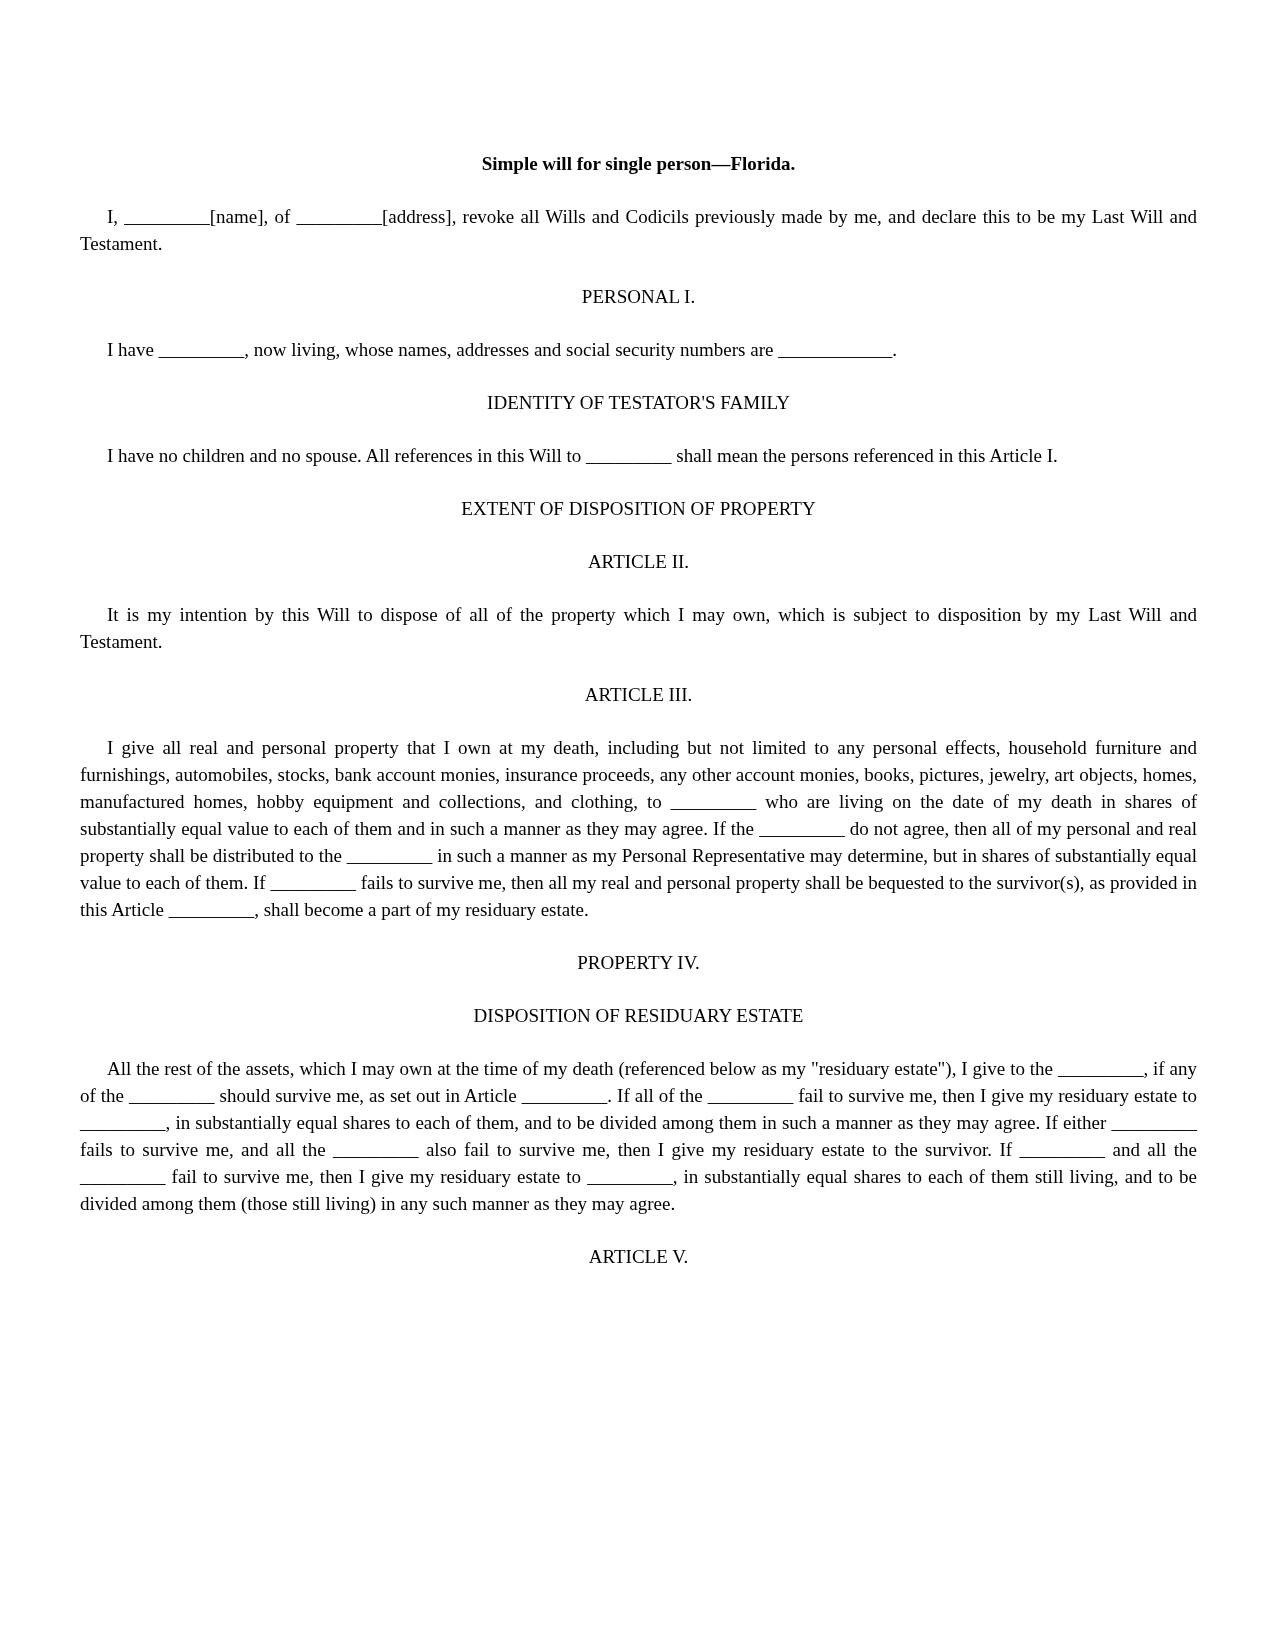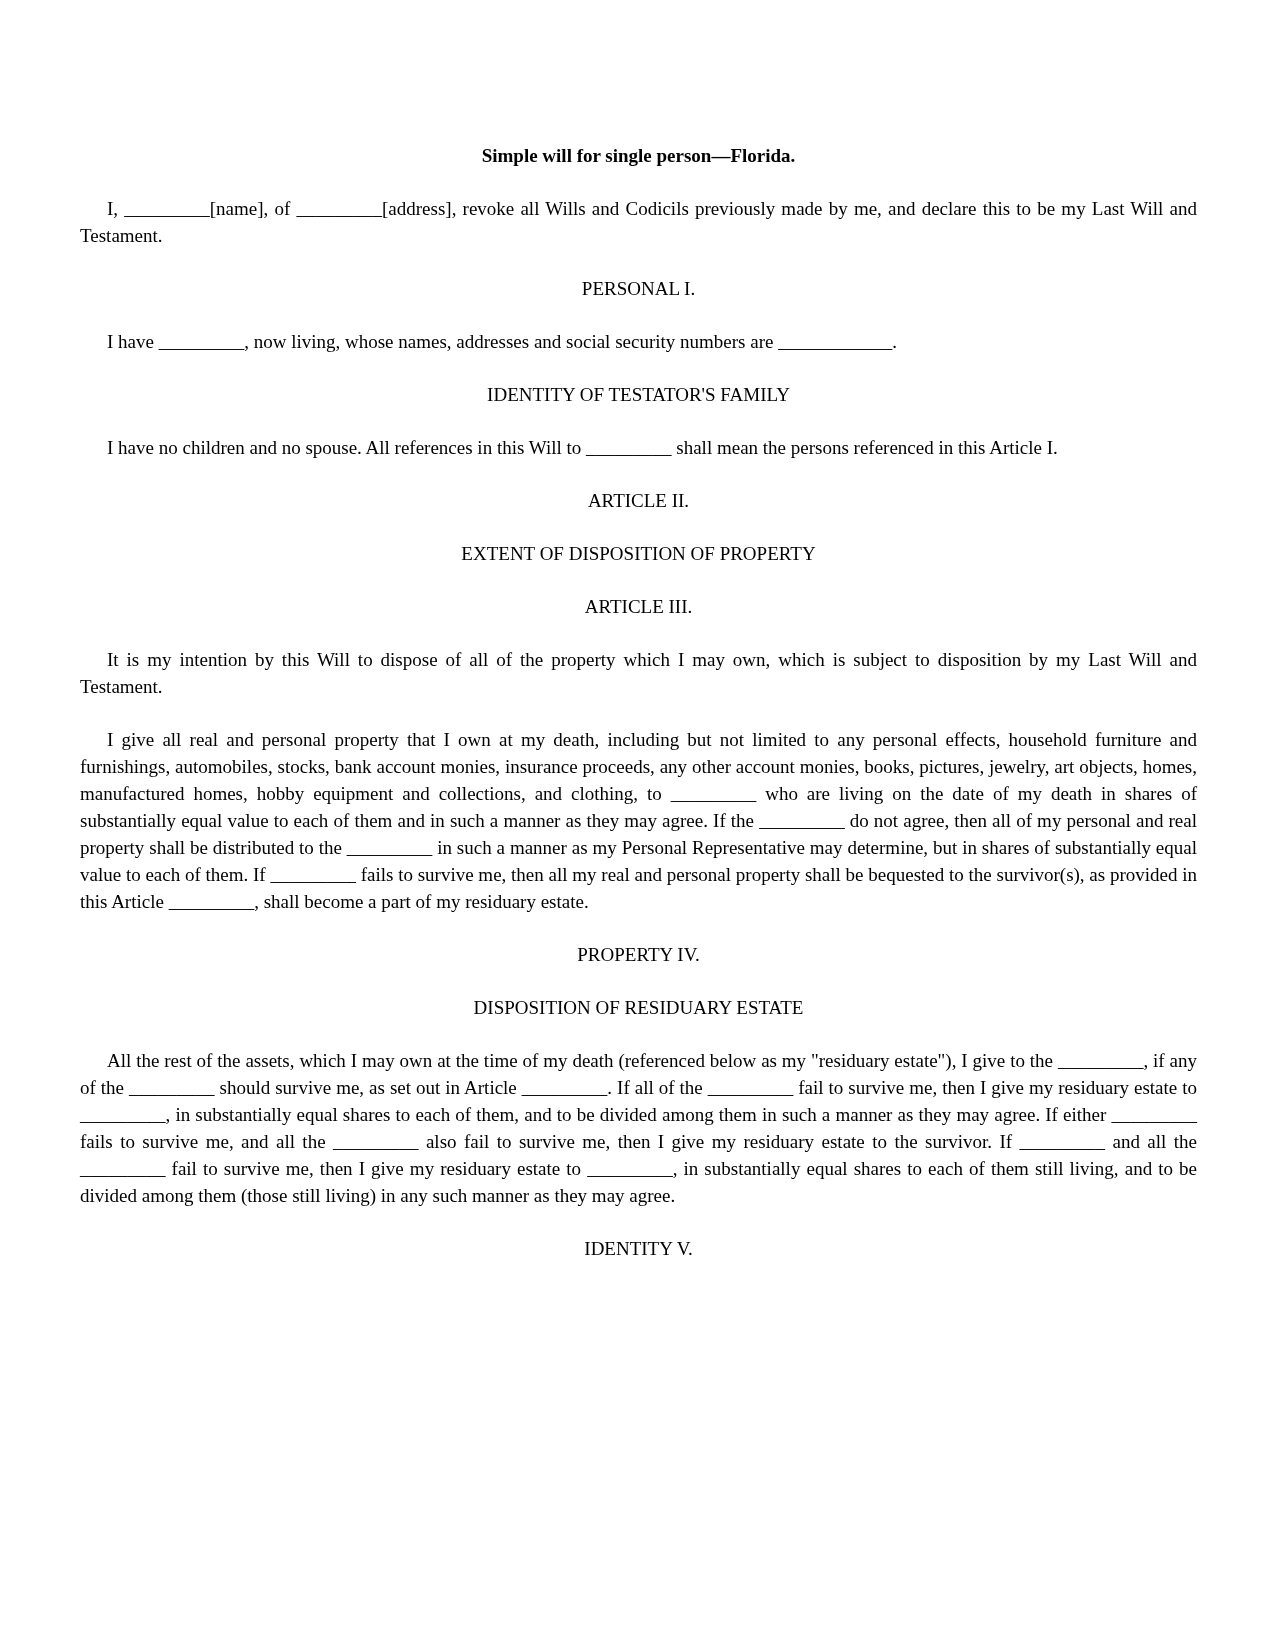--- a/index.html
+++ b/index.html
@@ -15,21 +15,21 @@
     background: #ffffff;
     box-sizing: border-box;
     padding: 142px 78px 0 80px;
     font-family: "Liberation Serif", "DejaVu Serif", serif;
     font-size: 19px;
     line-height: 27px;
     color: #000000;
     overflow: hidden;
   }
   .block {
-    margin: 0 0 26px 0;
+    margin: 8px 0 26px 0;
     padding: 0;
   }
   .center {
     text-align: center;
   }
   .title {
     font-weight: bold;
   }
   .para {
     text-align: justify;
@@ -47,32 +47,32 @@
   <p class="block para">I, _________[name], of _________[address], revoke all Wills and Codicils previously made by me, and declare this to be my Last Will and Testament.</p>
 
   <p class="block center">PERSONAL I.</p>
 
   <p class="block para">I have _________, now living, whose names, addresses and social security numbers are ____________.</p>
 
   <p class="block center">IDENTITY OF TESTATOR'S FAMILY</p>
 
   <p class="block para">I have no children and no spouse. All references in this Will to _________ shall mean the persons referenced in this Article I.</p>
 
+  <p class="block center">EXTENT OF DISPOSITION OF PROPERTY</p>
+
   <p class="block center">ARTICLE II.</p>
 
-  <p class="block center">EXTENT OF DISPOSITION OF PROPERTY</p>
+  <p class="block para">It is my intention by this Will to dispose of all of the property which I may own, which is subject to disposition by my Last Will and Testament.</p>
 
   <p class="block center">ARTICLE III.</p>
-
-  <p class="block para">It is my intention by this Will to dispose of all of the property which I may own, which is subject to disposition by my Last Will and Testament.</p>
 
 
   <p class="block para">I give all real and personal property that I own at my death, including but not limited to any personal effects, household furniture and furnishings, automobiles, stocks, bank account monies, insurance proceeds, any other account monies, books, pictures, jewelry, art objects, homes, manufactured homes, hobby equipment and collections, and clothing, to _________ who are living on the date of my death in shares of substantially equal value to each of them and in such a manner as they may agree. If the _________ do not agree, then all of my personal and real property shall be distributed to the _________ in such a manner as my Personal Representative may determine, but in shares of substantially equal value to each of them. If _________ fails to survive me, then all my real and personal property shall be bequested to the survivor(s), as provided in this Article _________, shall become a part of my residuary estate.</p>
 
   <p class="block center">PROPERTY IV.</p>
 
   <p class="block center">DISPOSITION OF RESIDUARY ESTATE</p>
 
   <p class="block para">All the rest of the assets, which I may own at the time of my death (referenced below as my "residuary estate"), I give to the _________, if any of the _________ should survive me, as set out in Article _________. If all of the _________ fail to survive me, then I give my residuary estate to _________, in substantially equal shares to each of them, and to be divided among them in such a manner as they may agree. If either _________ fails to survive me, and all the _________ also fail to survive me, then I give my residuary estate to the survivor. If _________ and all the _________ fail to survive me, then I give my residuary estate to _________, in substantially equal shares to each of them still living, and to be divided among them (those still living) in any such manner as they may agree.</p>
 
-  <p class="block center">IDENTITY V.</p>
+  <p class="block center">ARTICLE V.</p>
 
 </div>
 
 </body></html>

